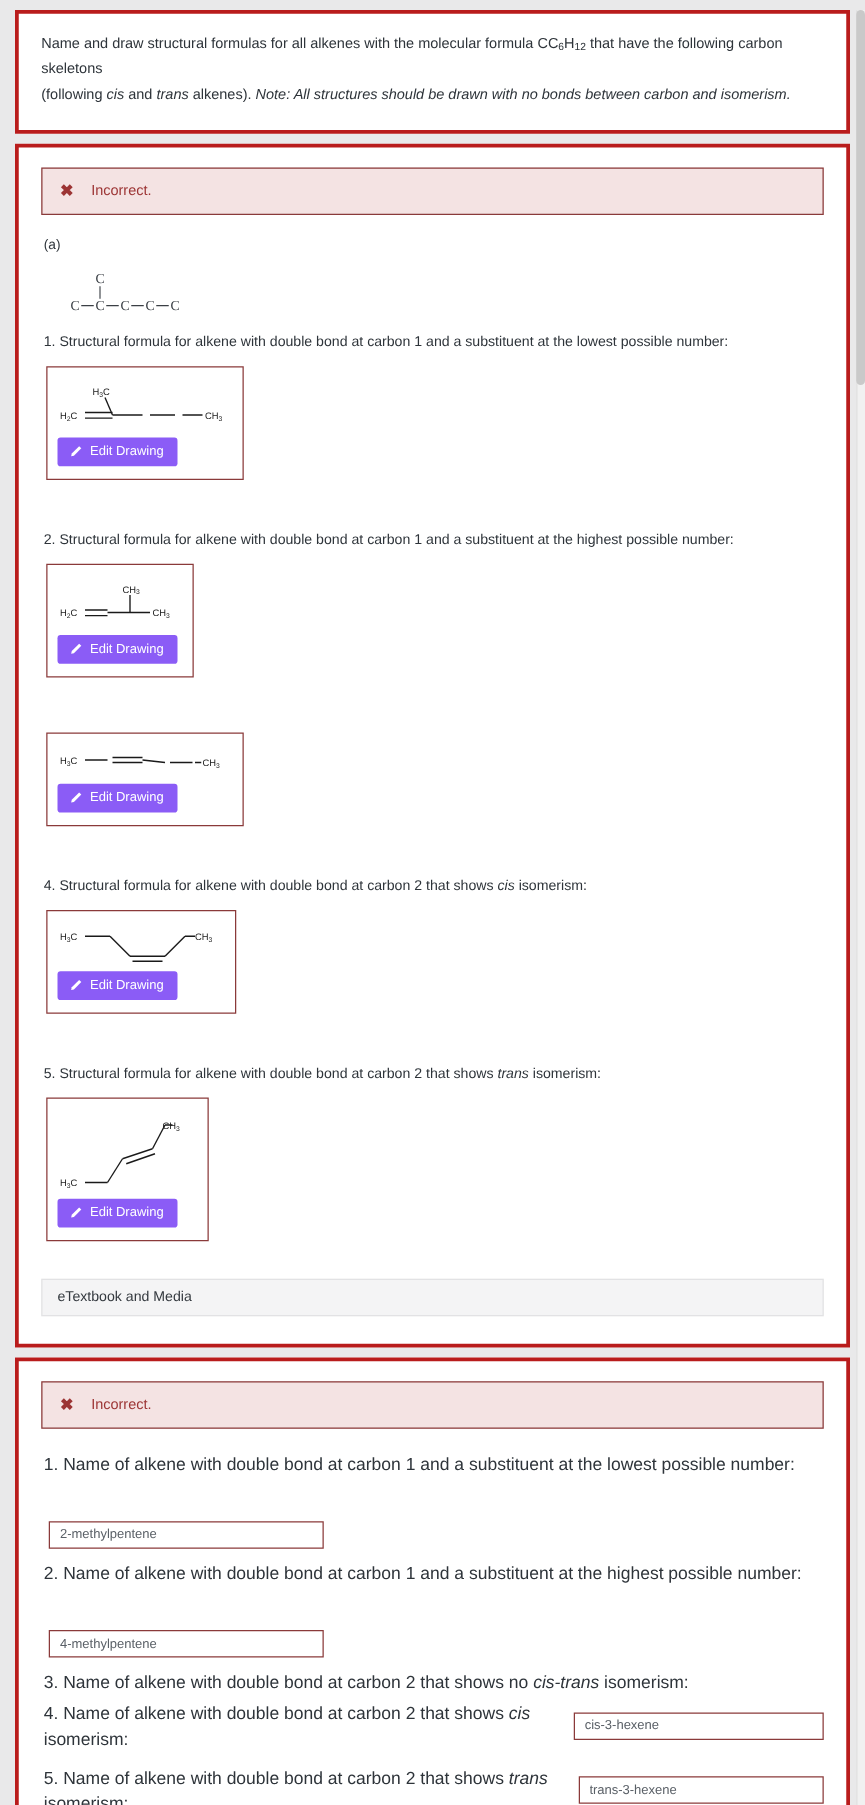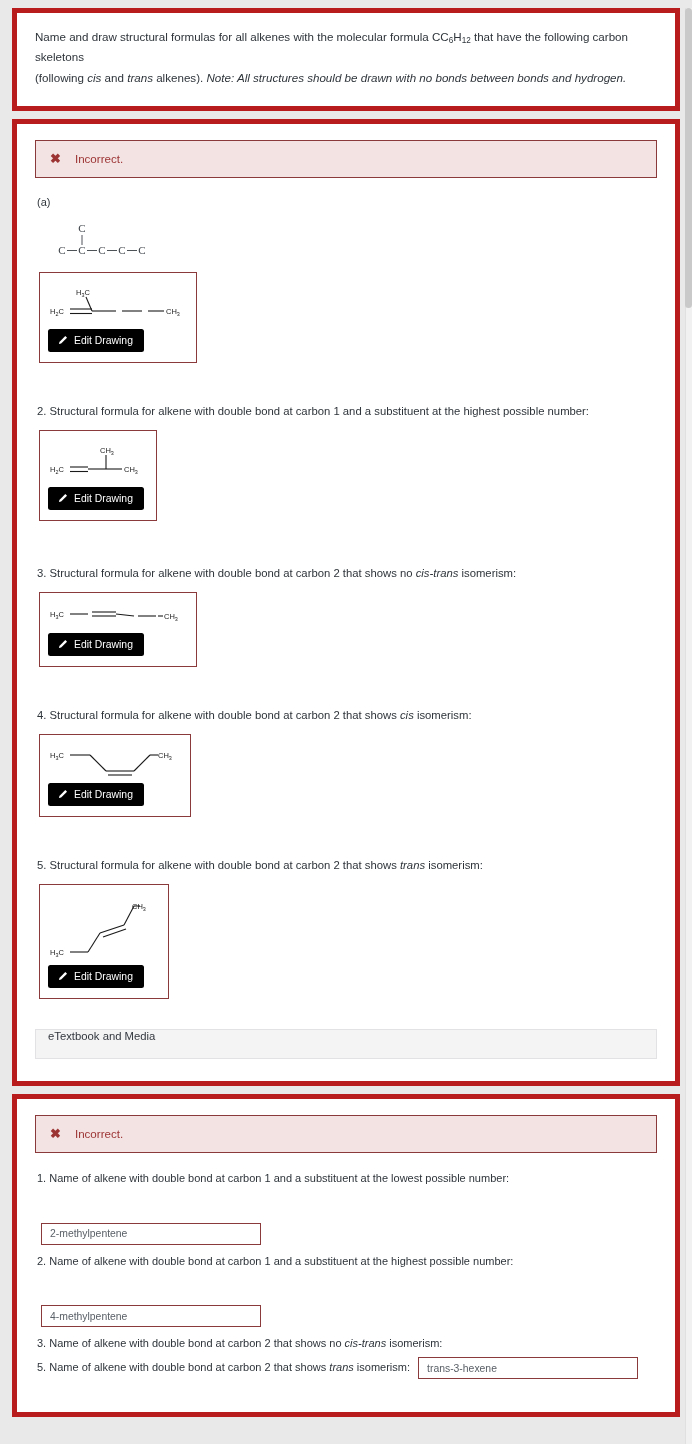--- a/index.html
+++ b/index.html
@@ -9,21 +9,21 @@
     background: #e9e9ea;
     font-family: "Liberation Sans", sans-serif;
     font-size: 11.5px;
     color: #30363c;
     -webkit-font-smoothing: antialiased;
   }
   .page { width: 692px; min-height: 1444px; position: relative; padding-bottom: 2px; }
 
   .card {
     background: #ffffff;
-    border: 5px solid #b91c1c;
+    border: 3px solid #b91c1c;
     margin: 8px 12px 0 12px;
     padding: 0;
   }
   .card.prompt { padding: 14px 18px 18px 18px; min-height: 56px; }
   .card.body { padding: 16px 18px 22px 18px; }
 
   .prompt-text { font-size: 11.6px; line-height: 1.75; color: #2e343a; }
   .prompt-text i { font-style: italic; }
   sub { font-size: 8.2px; vertical-align: baseline; position: relative; top: 2px; }
 
@@ -61,49 +61,49 @@
     border: 1.7px solid #8a3a3a;
     background: #fff;
     display: inline-block;
     padding: 8px 8px 10px 8px;
     margin: 0 0 6px 4px;
     position: relative;
   }
   .struct { display: block; }
   .btn-edit {
     display: inline-flex; align-items: flex-end; gap: 6px;
-    background: #000000;
+    background: #8b5cf6;
     color: #fff;
     border: none;
     border-radius: 2.5px;
     font-size: 10.4px;
     font-family: "Liberation Sans", sans-serif;
     padding: 6px 11px 6px 9px;
     cursor: pointer;
     white-space: nowrap;
   }
   .pencil { width: 11px; height: 11px; display: inline-block; }
 
   .spacer-1 { height: 34px; }
   .spacer-2 { height: 38px; }
 
   
   .etext {
     background: #f4f4f5;
     border: 1px solid #e2e2e4;
     height: 30px;
-    display: flex; 
+    display: flex; align-items: center;
     padding: 0 12px;
     font-size: 11.3px;
     color: #33383e;
     margin-top: 24px;
   }
 
   
-  .name-line { font-size: 11px; color: #2e343a; margin: 0 0 5px 2px; line-height: 1.45; }
+  .name-line { font-size: 14px; color: #2e343a; margin: 0 0 5px 2px; line-height: 1.45; }
   .name-line i { font-style: italic; }
   .ans-input {
     border: 1.7px solid #8a3a3a;
     background: #fff;
     height: 22px;
     font-family: "Liberation Sans", sans-serif;
     font-size: 10.4px;
     color: #5a6067;
     padding: 0 8px;
     outline: none;
@@ -126,21 +126,21 @@
   }
 </style>
 </head>
 <body>
 
 <div class="page">
 
   <div class="card prompt">
     <div class="prompt-text">
       <span>Name and draw structural formulas for all alkenes with the molecular formula C</span><span>C<sub>6</sub></span><span>H</span><sub>12</sub><span> that have the following carbon skeletons</span><br>
-      <span>(following </span><i>cis</i><span> and </span><i>trans</i><span> alkenes). </span><i>Note: All structures should be drawn with no bonds between bonds and hydrogen.</i>
+      <span>(following </span><i>cis</i><span> and </span><i>trans</i><span> alkenes). </span><i>Note: All structures should be drawn with no bonds between carbon and isomerism.</i>
     </div>
   </div>
 
   <div class="card body">
 
     <div class="alert">
       <span class="x">✖</span>
       <span class="msg">Incorrect.</span>
     </div>
 
@@ -161,20 +161,24 @@
           <line x1="33" y1="21" x2="33" y2="31"></line>
           <line x1="18" y1="36.5" x2="28" y2="36.5"></line>
           <line x1="38" y1="36.5" x2="48" y2="36.5"></line>
           <line x1="58" y1="36.5" x2="68" y2="36.5"></line>
           <line x1="78" y1="36.5" x2="88" y2="36.5"></line>
         </g>
       </svg>
     </div>
 
     
+    <div class="q-line">
+      <span>1.</span>
+      <span>Structural formula for alkene with double bond at carbon 1 and a substituent at the lowest possible number:</span>
+    </div>
     <div class="draw-box">
       <svg class="struct" width="140" height="48" viewBox="0 0 140 48">
         <g font-family="Liberation Sans, sans-serif" font-size="7.5" fill="#1a1a1a">
           <text x="28" y="14">H<tspan font-size="5.4" dy="1.6">3</tspan><tspan dy="-1.6">C</tspan></text>
           <text x="2" y="33">H<tspan font-size="5.4" dy="1.6">2</tspan><tspan dy="-1.6">C</tspan></text>
           <text x="118" y="33">CH<tspan font-size="5.4" dy="1.6">3</tspan></text>
         </g>
         <g stroke="#1a1a1a" stroke-width="1.1" fill="none">
           <line x1="22" y1="28" x2="44" y2="28"></line>
           <line x1="22" y1="32.5" x2="44" y2="32.5"></line>
@@ -222,24 +226,20 @@
               <path d="M12.1 1.4l2.5 2.5-8.6 8.6-3.2.7.7-3.2z" fill="#fff"></path>
             </svg>
         </span>
         <span>Edit Drawing</span>
       </button>
     </div>
 
     <div class="spacer-2"></div>
 
     
-    <div class="q-line">
-      <span>3.</span>
-      <span>Structural formula for alkene with double bond at carbon 2 that shows no </span><i>cis-trans</i><span> isomerism:</span>
-    </div>
     <div class="draw-box">
       <svg class="struct" width="140" height="32" viewBox="0 0 140 32">
         <g font-family="Liberation Sans, sans-serif" font-size="7.5" fill="#1a1a1a">
           <text x="2" y="16">H<tspan font-size="5.4" dy="1.6">3</tspan><tspan dy="-1.6">C</tspan></text>
           <text x="116" y="18">CH<tspan font-size="5.4" dy="1.6">3</tspan></text>
         </g>
         <g stroke="#1a1a1a" stroke-width="1.1" fill="none">
           <line x1="22" y1="13" x2="40" y2="13"></line>
           <line x1="44" y1="11" x2="68" y2="11"></line>
           <line x1="44" y1="15" x2="68" y2="15"></line>
@@ -344,20 +344,27 @@
       <span>2.</span>
       <span>Name of alkene with double bond at carbon 1 and a substituent at the highest possible number:</span>
     </div>
     <input class="ans-input w-short" type="text" value="4-methylpentene" style="">
 
     <div class="name-line">
       <span>3.</span>
       <span>Name of alkene with double bond at carbon 2 that shows no </span><i>cis-trans</i><span> isomerism:</span>
     </div>
 
+    <div class="inline-row">
+      <div class="name-line">
+        <span>4.</span>
+        <span>Name of alkene with double bond at carbon 2 that shows </span><i>cis</i><span> isomerism:</span>
+      </div>
+      <input class="ans-input w-short" type="text" value="cis-3-hexene" style="">
+    </div>
 
     <div class="inline-row">
       <div class="name-line">
         <span>5.</span>
         <span>Name of alkene with double bond at carbon 2 that shows </span><i>trans</i><span> isomerism:</span>
       </div>
       <input class="ans-input w-short" type="text" value="trans-3-hexene" style="">
     </div>
 
   </div>

